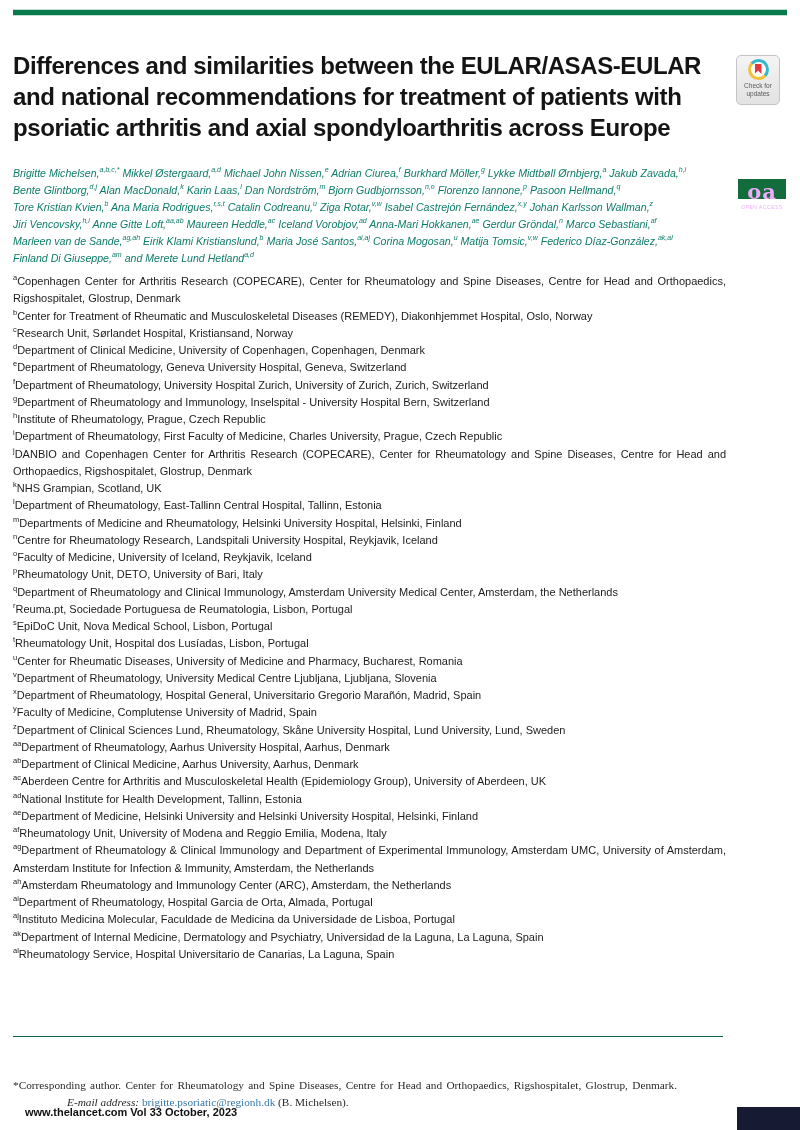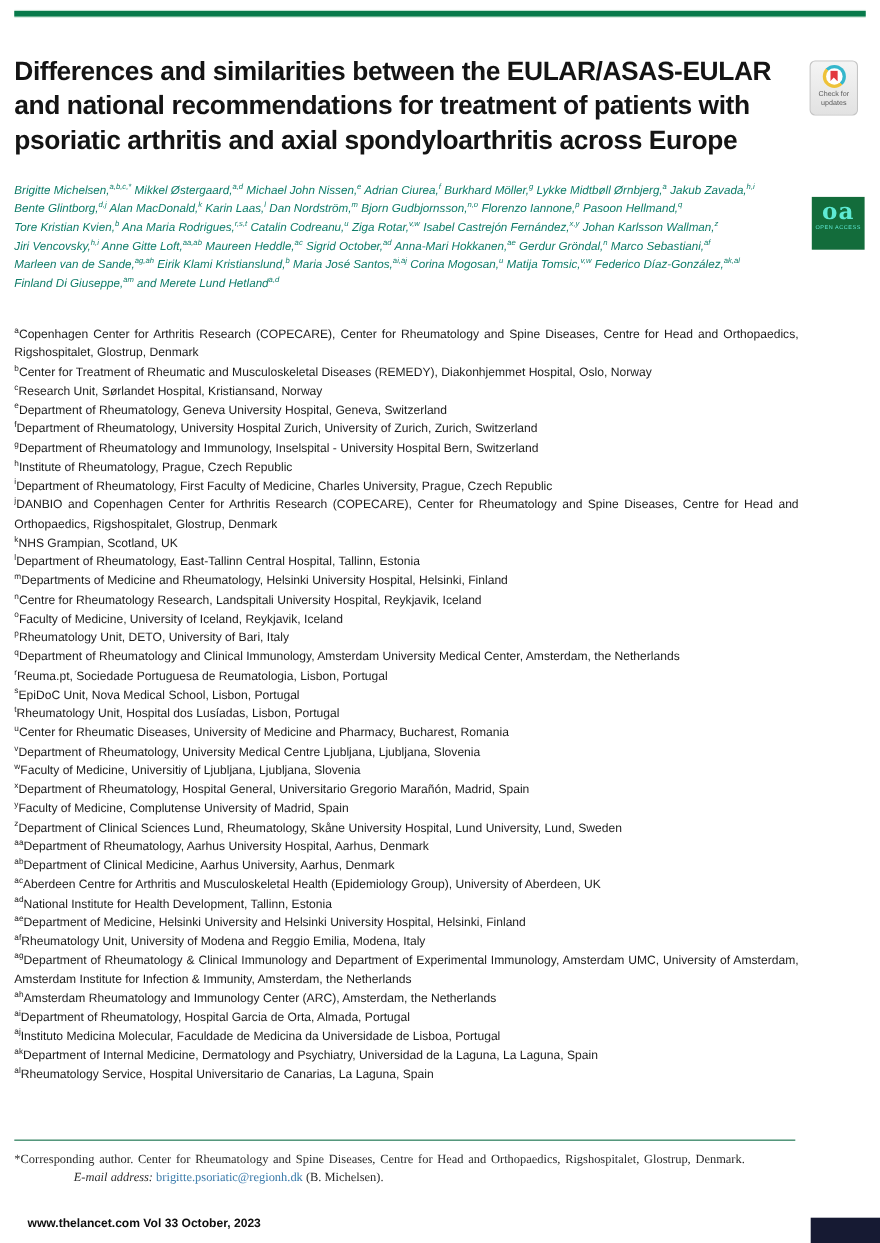--- a/index.html
+++ b/index.html
@@ -18,34 +18,34 @@
   .cfu-icon::after{content:"";position:absolute;inset:3px;background:#fff;border-radius:50%;}
   .cfu-mark{position:absolute;left:7px;top:5px;width:7px;height:10px;background:#e2383f;z-index:2;
             clip-path:polygon(0 0,100% 0,100% 100%,50% 65%,0 100%);}
   .cfu-text{font-size:6.5px;line-height:7.5px;color:#5a5a5a;margin-top:2px;}
   
   .authors{position:absolute;top:165px;left:13px;width:740px;color:#0e7c69;font-style:italic;
            font-size:10.6px;line-height:16.9px;}
   .a-line{white-space:nowrap;}
   .authors sup{font-size:7px;line-height:0;vertical-align:super;letter-spacing:0;}
   
-  .oa{position:absolute;left:738px;top:179px;width:48px;height:48px;background:#136c3b;color:#5eead4;
+  .oa{position:absolute;left:738px;top:179px;width:48px;height:20px;background:#136c3b;color:#f0abfc;
       text-align:center;}
   .oa-abbr{font-family:"DejaVu Serif", serif;font-weight:bold;font-size:21px;line-height:22px;
            letter-spacing:1px;margin-top:2px;}
   .oa-label{font-size:5px;letter-spacing:0.5px;margin-top:1px;}
   
-  .affils{position:absolute;top:296px;left:13px;width:713px;font-size:11px;line-height:17.25px;
+  .affils{position:absolute;top:273px;left:13px;width:713px;font-size:11px;line-height:17.25px;
           color:#1c1c1c;text-align:justify;}
   .affils sup{font-size:7.5px;line-height:0;vertical-align:super;}
   
   .sep{position:absolute;top:1036px;left:13px;width:710px;border:none;border-top:1.5px solid #0d6b45;margin:0;}
   .footnote{position:absolute;top:1046px;left:13px;width:760px;font-family:"Liberation Serif", serif;
             font-size:11.3px;line-height:16.5px;color:#2a2a2a;}
-  .fn-line1{white-space:nowrap;word-spacing:1.5px;}
+  .fn-line1{white-space:nowrap;word-spacing:1.5px;margin-top:31px;}
   .fn-line2{padding-left:14px;}
   .fn-line2 em{font-style:italic;margin-left:40px;}
   .email{color:#3879a9;text-decoration:none;cursor:pointer;}
   
   .footer{position:absolute;top:1106px;left:13px;font-weight:bold;font-size:11px;color:#101010;margin-left:12px;}
   .corner{position:absolute;right:0;bottom:0;width:63px;height:23px;background:#161a33;}
 </style>
 </head>
 <body>
 
@@ -66,53 +66,53 @@
   <h1 class="title" style="margin:0;">
       <div>Differences and similarities between the EULAR/ASAS-EULAR</div>
       <div>and national recommendations for treatment of patients with</div>
       <div>psoriatic arthritis and axial spondyloarthritis across Europe</div>
     </h1>
 
   <div class="authors">
       <div class="a-line"><span>Brigitte Michelsen,</span><sup>a,b,c,*</sup> <span>Mikkel Østergaard,</span><sup>a,d</sup> <span>Michael John Nissen,</span><sup>e</sup> <span>Adrian Ciurea,</span><sup>f</sup> <span>Burkhard Möller,</span><sup>g</sup> <span>Lykke Midtbøll Ørnbjerg,</span><sup>a</sup> <span>Jakub Zavada,</span><sup>h,i</sup> </div>
       <div class="a-line"><span>Bente Glintborg,</span><sup>d,j</sup> <span>Alan MacDonald,</span><sup>k</sup> <span>Karin Laas,</span><sup>l</sup> <span>Dan Nordström,</span><sup>m</sup> <span>Bjorn Gudbjornsson,</span><sup>n,o</sup> <span>Florenzo Iannone,</span><sup>p</sup> <span>Pasoon Hellmand,</span><sup>q</sup> </div>
       <div class="a-line"><span>Tore Kristian Kvien,</span><sup>b</sup> <span>Ana Maria Rodrigues,</span><sup>r,s,t</sup> <span>Catalin Codreanu,</span><sup>u</sup> <span>Ziga Rotar,</span><sup>v,w</sup> <span>Isabel Castrejón Fernández,</span><sup>x,y</sup> <span>Johan Karlsson Wallman,</span><sup>z</sup> </div>
-      <div class="a-line"><span>Jiri Vencovsky,</span><sup>h,i</sup> <span>Anne Gitte Loft,</span><sup>aa,ab</sup> <span>Maureen Heddle,</span><sup>ac</sup> <span>Sigrid October,</span><sup>ad</sup> <span>Anna-Mari Hokkanen,</span><sup>ae</sup> <span>Gerdur Gröndal,</span><sup>n</sup> <span>Marco Sebastiani,</span><sup>af</sup> </div>
+      <div class="a-line"><span>Jiri Vencovsky,</span><sup>h,i</sup> <span>Anne Gitte Loft,</span><sup>aa,ab</sup> <span>Maureen Heddle,</span><sup>ac</sup> <span>Iceland Vorobjov,</span><sup>ad</sup> <span>Anna-Mari Hokkanen,</span><sup>ae</sup> <span>Gerdur Gröndal,</span><sup>n</sup> <span>Marco Sebastiani,</span><sup>af</sup> </div>
       <div class="a-line"><span>Marleen van de Sande,</span><sup>ag,ah</sup> <span>Eirik Klami Kristianslund,</span><sup>b</sup> <span>Maria José Santos,</span><sup>ai,aj</sup> <span>Corina Mogosan,</span><sup>u</sup> <span>Matija Tomsic,</span><sup>v,w</sup> <span>Federico Díaz-González,</span><sup>ak,al</sup> </div>
       <div class="a-line"><span>Finland Di Giuseppe,</span><sup>am</sup> <span>and Merete Lund Hetland</span><sup>a,d</sup> </div>
     </div>
 
   <div class="oa">
     <div class="oa-abbr">oa</div>
     <div class="oa-label">OPEN ACCESS</div>
   </div>
 
   <div class="affils">
       <div class="affil"><sup>a</sup>Copenhagen Center for Arthritis Research (COPECARE), Center for Rheumatology and Spine Diseases, Centre for Head and Orthopaedics, Rigshospitalet, Glostrup, Denmark</div>
       <div class="affil"><sup>b</sup>Center for Treatment of Rheumatic and Musculoskeletal Diseases (REMEDY), Diakonhjemmet Hospital, Oslo, Norway</div>
       <div class="affil"><sup>c</sup>Research Unit, Sørlandet Hospital, Kristiansand, Norway</div>
+      <div class="affil"><sup>d</sup>Department of Clinical Medicine, University of Copenhagen, Copenhagen, Denmark</div>
       <div class="affil"><sup>e</sup>Department of Rheumatology, Geneva University Hospital, Geneva, Switzerland</div>
       <div class="affil"><sup>f</sup>Department of Rheumatology, University Hospital Zurich, University of Zurich, Zurich, Switzerland</div>
       <div class="affil"><sup>g</sup>Department of Rheumatology and Immunology, Inselspital - University Hospital Bern, Switzerland</div>
       <div class="affil"><sup>h</sup>Institute of Rheumatology, Prague, Czech Republic</div>
       <div class="affil"><sup>i</sup>Department of Rheumatology, First Faculty of Medicine, Charles University, Prague, Czech Republic</div>
       <div class="affil"><sup>j</sup>DANBIO and Copenhagen Center for Arthritis Research (COPECARE), Center for Rheumatology and Spine Diseases, Centre for Head and Orthopaedics, Rigshospitalet, Glostrup, Denmark</div>
       <div class="affil"><sup>k</sup>NHS Grampian, Scotland, UK</div>
       <div class="affil"><sup>l</sup>Department of Rheumatology, East-Tallinn Central Hospital, Tallinn, Estonia</div>
       <div class="affil"><sup>m</sup>Departments of Medicine and Rheumatology, Helsinki University Hospital, Helsinki, Finland</div>
       <div class="affil"><sup>n</sup>Centre for Rheumatology Research, Landspitali University Hospital, Reykjavik, Iceland</div>
       <div class="affil"><sup>o</sup>Faculty of Medicine, University of Iceland, Reykjavik, Iceland</div>
       <div class="affil"><sup>p</sup>Rheumatology Unit, DETO, University of Bari, Italy</div>
       <div class="affil"><sup>q</sup>Department of Rheumatology and Clinical Immunology, Amsterdam University Medical Center, Amsterdam, the Netherlands</div>
       <div class="affil"><sup>r</sup>Reuma.pt, Sociedade Portuguesa de Reumatologia, Lisbon, Portugal</div>
       <div class="affil"><sup>s</sup>EpiDoC Unit, Nova Medical School, Lisbon, Portugal</div>
       <div class="affil"><sup>t</sup>Rheumatology Unit, Hospital dos Lusíadas, Lisbon, Portugal</div>
       <div class="affil"><sup>u</sup>Center for Rheumatic Diseases, University of Medicine and Pharmacy, Bucharest, Romania</div>
       <div class="affil"><sup>v</sup>Department of Rheumatology, University Medical Centre Ljubljana, Ljubljana, Slovenia</div>
-      <div class="affil"><sup>w</sup>Faculty of Medicine, Universitiy of Ljubljana, Ljubljana, Slovenia</div>
       <div class="affil"><sup>x</sup>Department of Rheumatology, Hospital General, Universitario Gregorio Marañón, Madrid, Spain</div>
       <div class="affil"><sup>y</sup>Faculty of Medicine, Complutense University of Madrid, Spain</div>
       <div class="affil"><sup>z</sup>Department of Clinical Sciences Lund, Rheumatology, Skåne University Hospital, Lund University, Lund, Sweden</div>
       <div class="affil"><sup>aa</sup>Department of Rheumatology, Aarhus University Hospital, Aarhus, Denmark</div>
       <div class="affil"><sup>ab</sup>Department of Clinical Medicine, Aarhus University, Aarhus, Denmark</div>
       <div class="affil"><sup>ac</sup>Aberdeen Centre for Arthritis and Musculoskeletal Health (Epidemiology Group), University of Aberdeen, UK</div>
       <div class="affil"><sup>ad</sup>National Institute for Health Development, Tallinn, Estonia</div>
       <div class="affil"><sup>ae</sup>Department of Medicine, Helsinki University and Helsinki University Hospital, Helsinki, Finland</div>
       <div class="affil"><sup>af</sup>Rheumatology Unit, University of Modena and Reggio Emilia, Modena, Italy</div>
       <div class="affil"><sup>ag</sup>Department of Rheumatology &amp; Clinical Immunology and Department of Experimental Immunology, Amsterdam UMC, University of Amsterdam, Amsterdam Institute for Infection &amp; Immunity, Amsterdam, the Netherlands</div>

